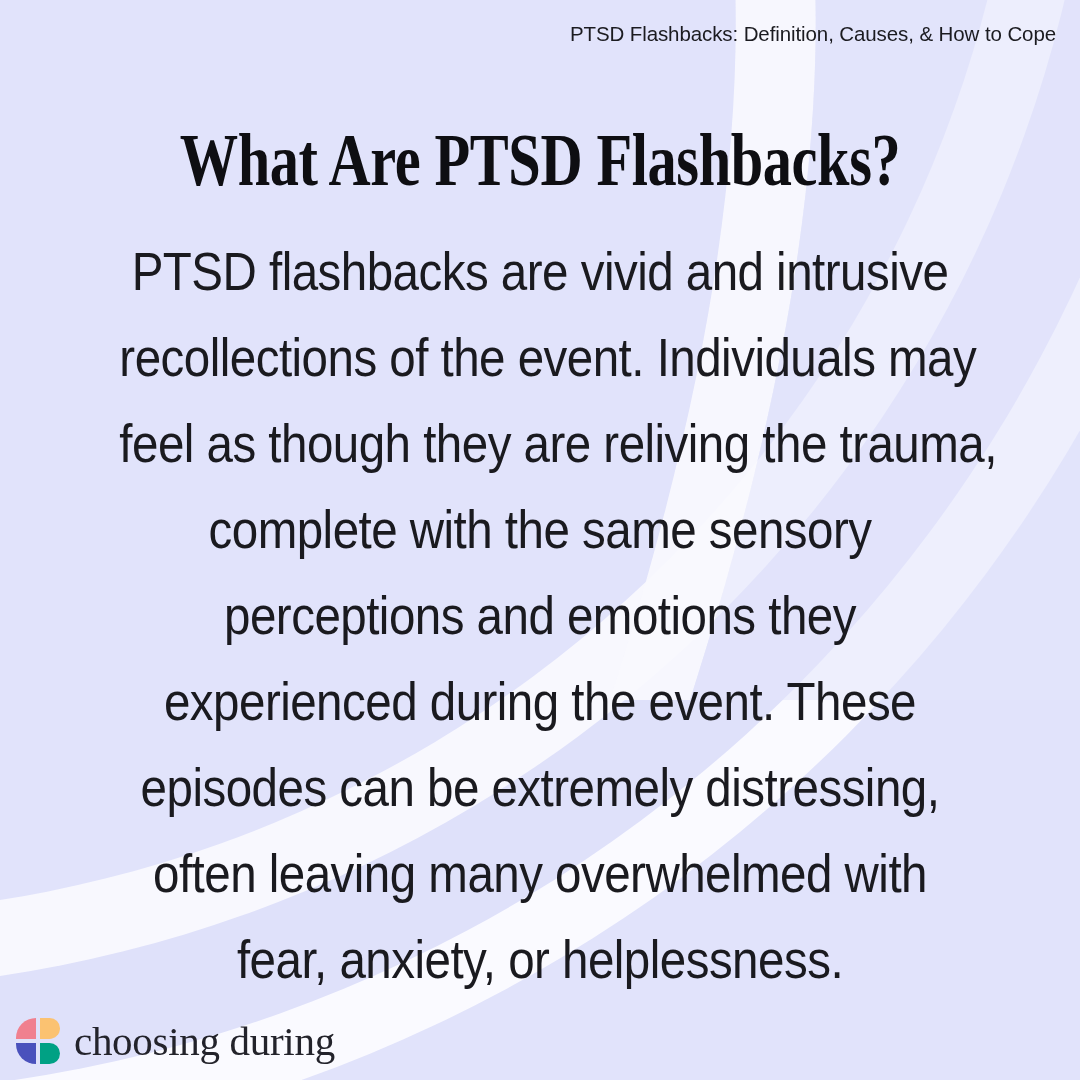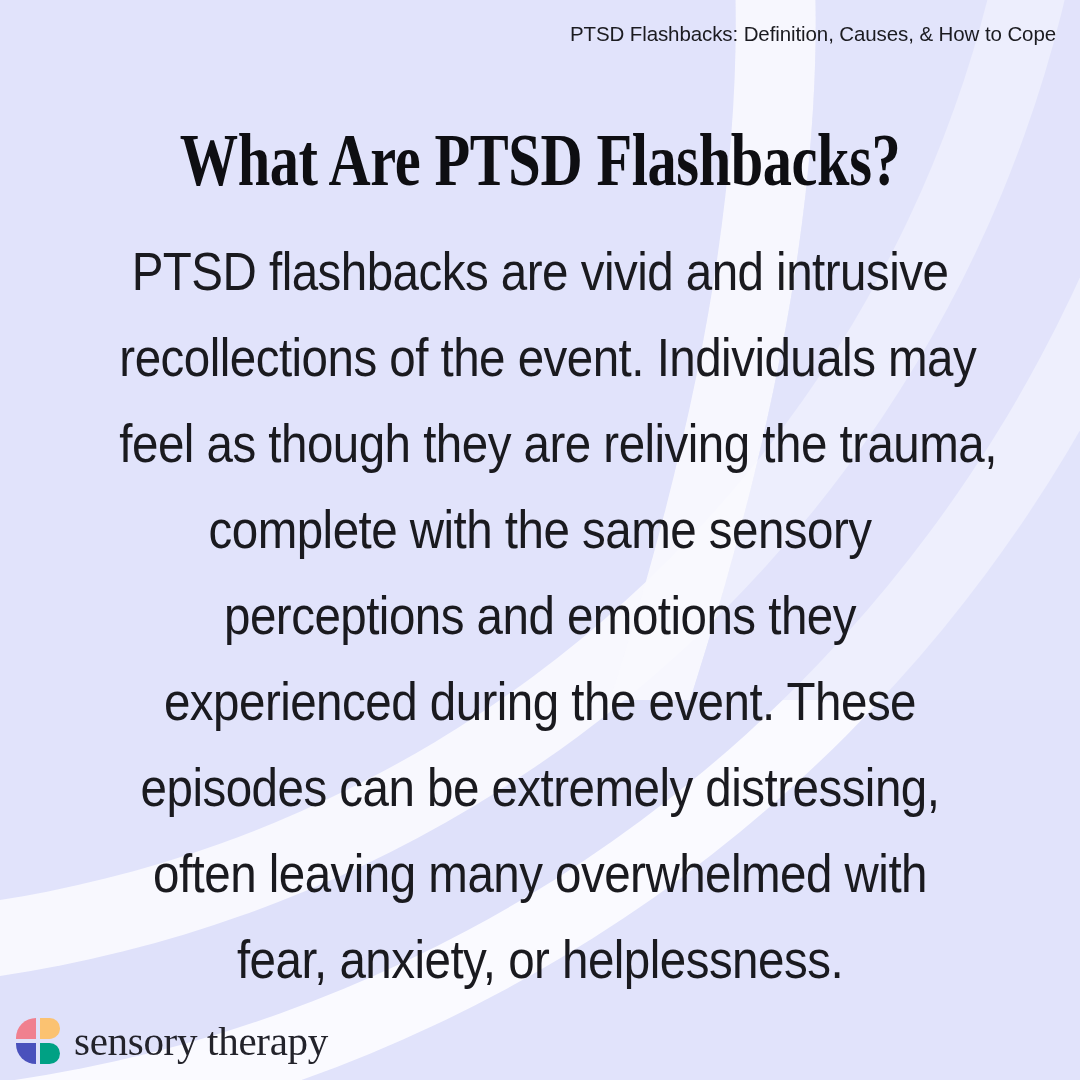--- a/index.html
+++ b/index.html
@@ -159,17 +159,17 @@
       <div class="body-line">fear, anxiety, or helplessness.</div>
     </div>
 
     <div class="logo">
       <div class="logo-mark">
         <span class="q q-tl"></span>
         <span class="q q-tr"></span>
         <span class="q q-bl"></span>
         <span class="q q-br"></span>
       </div>
-      <div class="logo-word">sensory therapy</div>
+      <div class="logo-word">choosing during</div>
     </div>
 
   </div>
 </div>
 
 </body></html>

